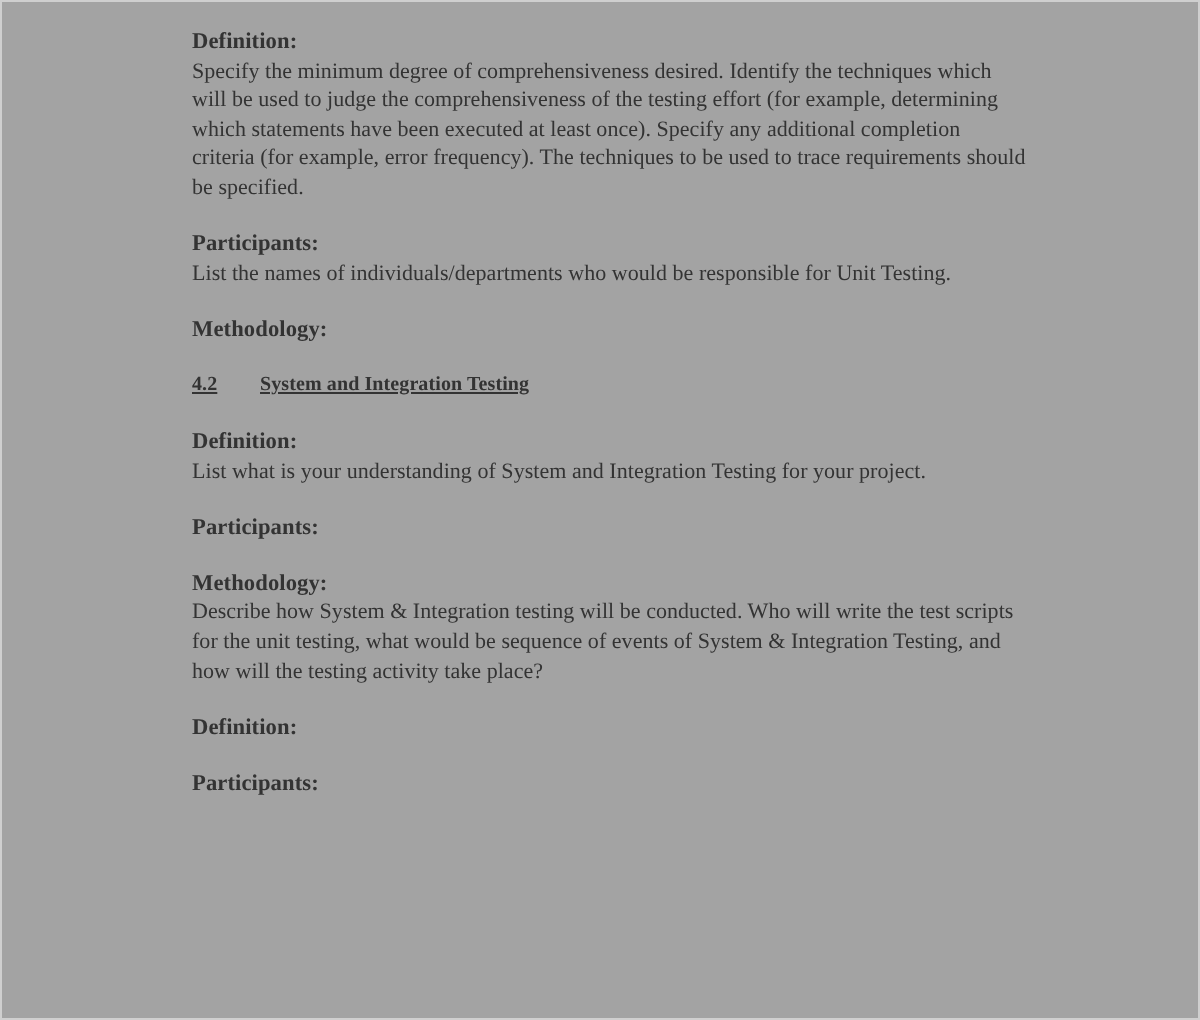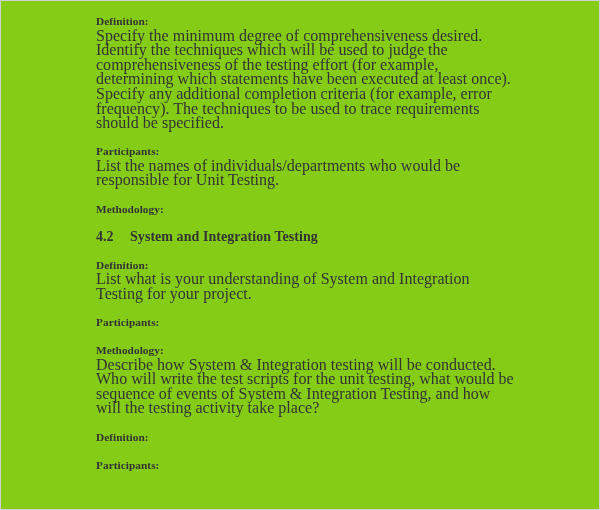--- a/index.html
+++ b/index.html
@@ -4,21 +4,21 @@
 <style>
   html, body {
     margin: 0;
     padding: 0;
     background: #ffffff;
   }
   .page {
     position: relative;
     width: 600px;
     height: 510px;
-    background: #84cc16;
+    background: #a3a3a3;
     border: 1px solid #cfcfcf;
     box-sizing: border-box;
     overflow: hidden;
     font-family: "Liberation Serif", "DejaVu Serif", serif;
     color: #333333;
   }
   .doc-body {
     position: absolute;
     left: 95px;
     top: 13px;
@@ -31,33 +31,34 @@
     margin-bottom: 0;
   }
   .label {
     font-weight: bold;
     font-size: 11.3px;
     line-height: 14.6px;
     margin: 0;
     letter-spacing: 0.05px;
   }
   .para {
-    font-size: 16px;
+    font-size: 11px;
     line-height: 14.6px;
     margin: 0;
     text-align: left;
     letter-spacing: 0.02px;
   }
   .heading {
     font-weight: bold;
-    font-size: 14px;
+    font-size: 10px;
     line-height: 14.6px;
     margin: 0 0 13.5px 0;
     display: flex;
     letter-spacing: 0.05px;
+    text-decoration: underline;
   }
   .heading .num {
     width: 34px;
     flex: 0 0 34px;
   }
   .heading .title {
     flex: 1 1 auto;
   }
 </style>
 </head>

